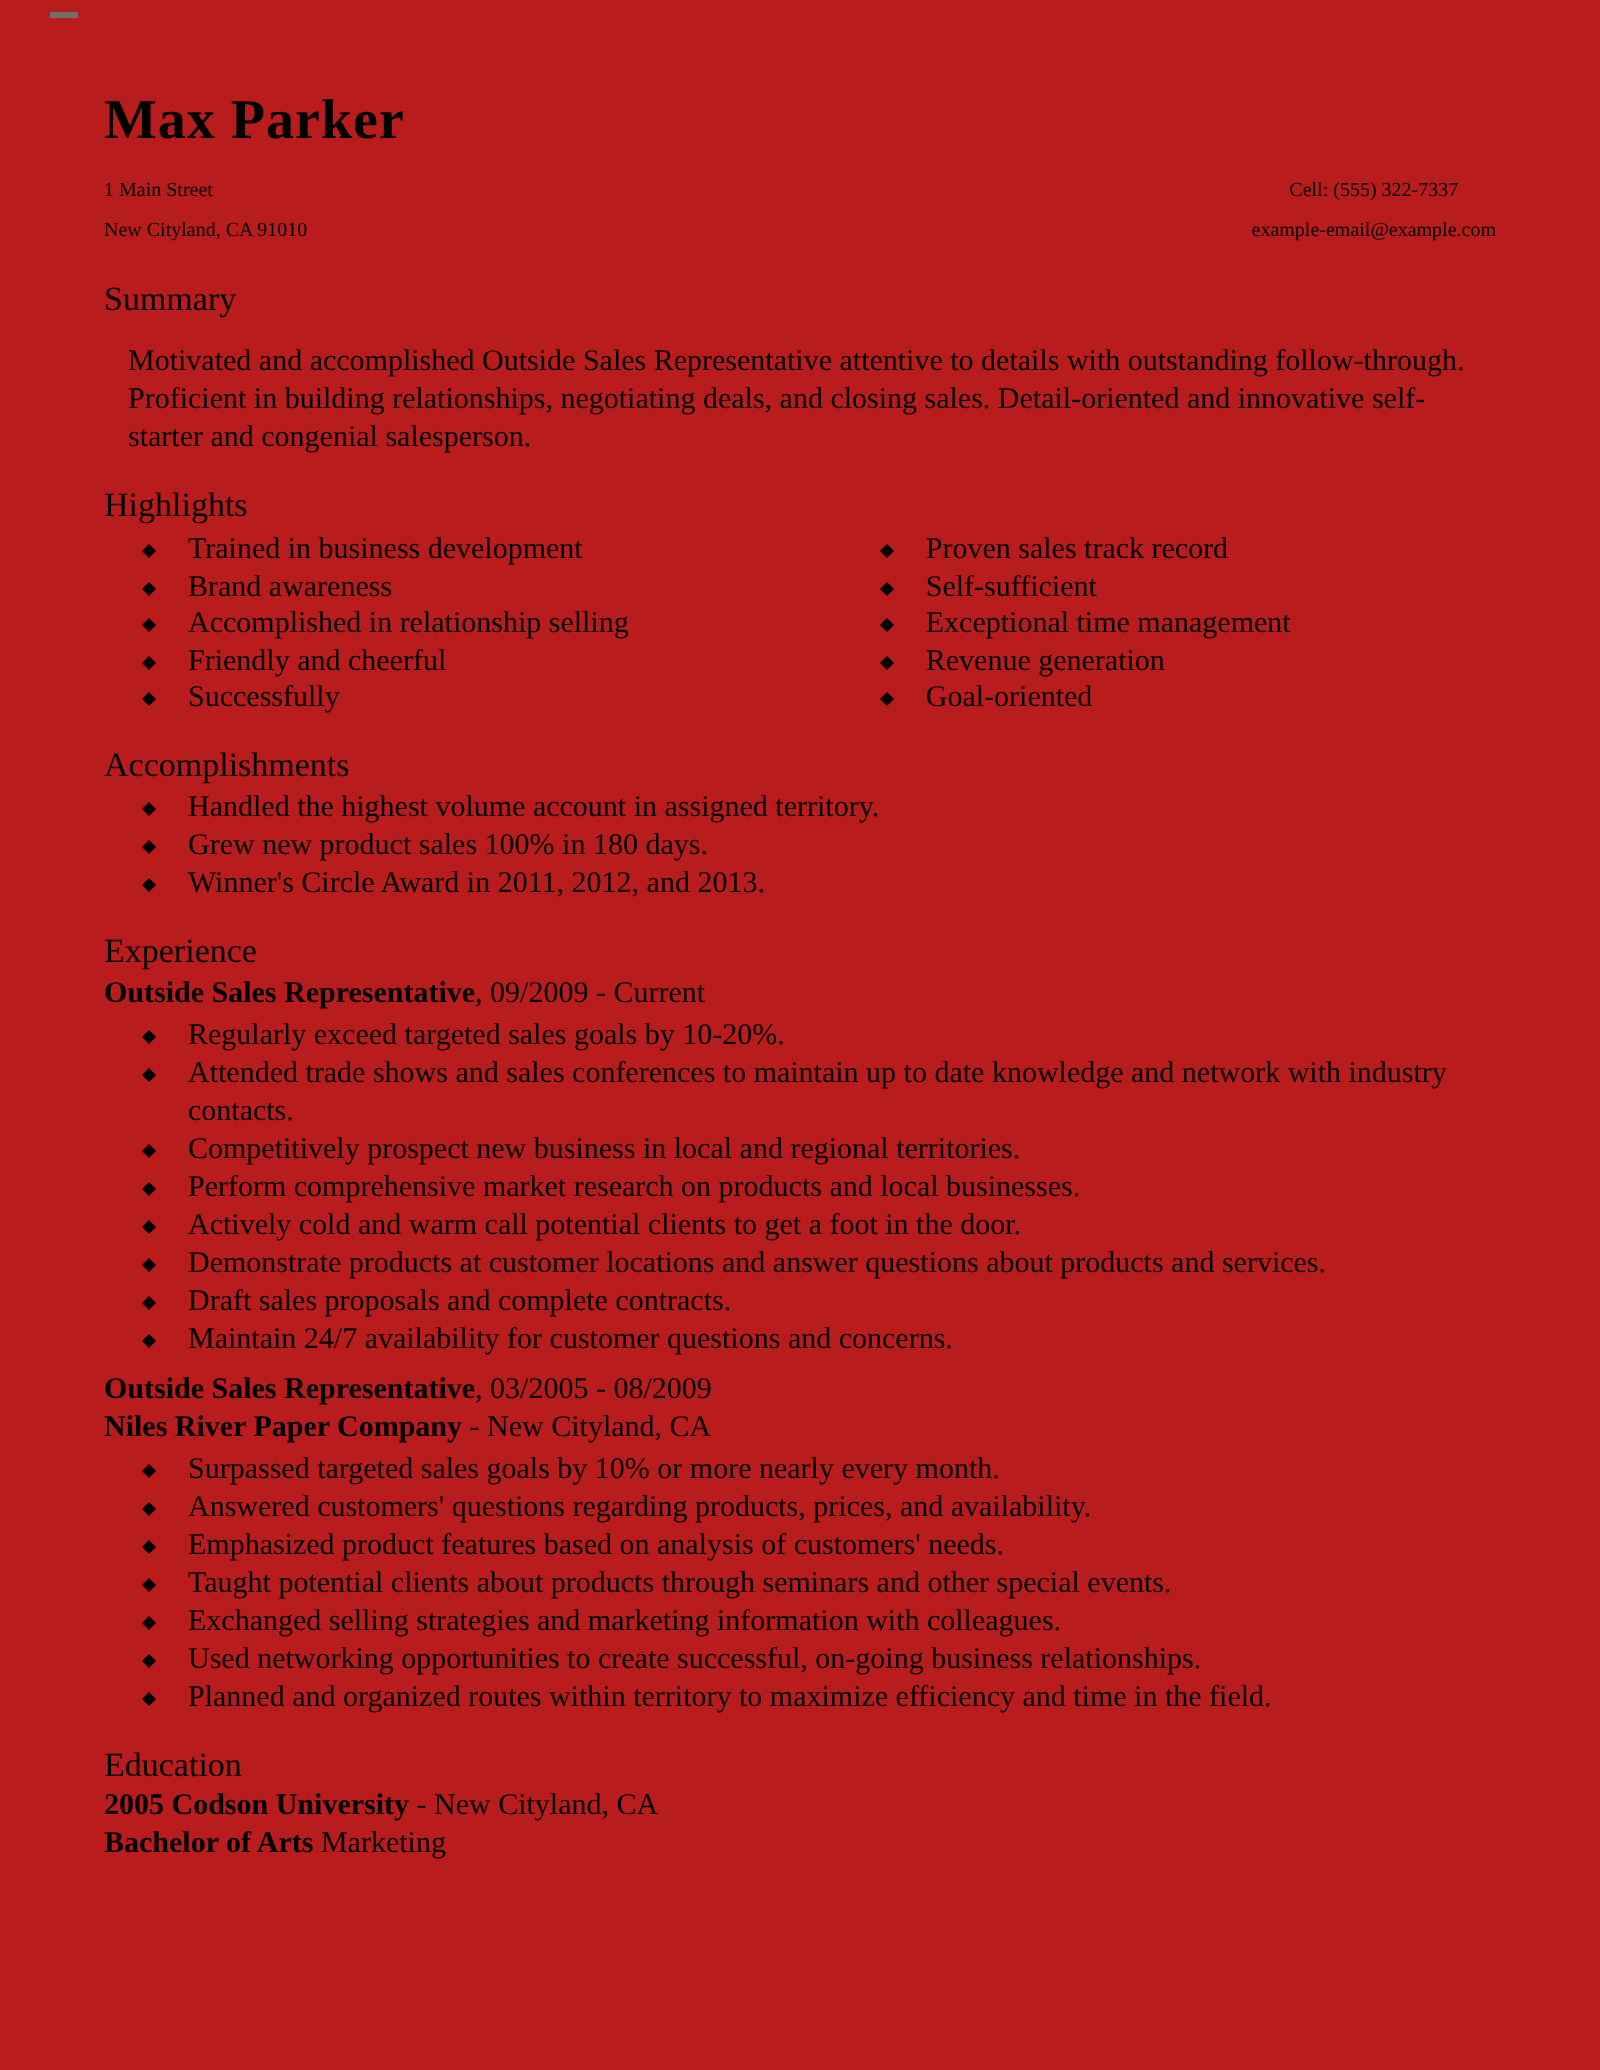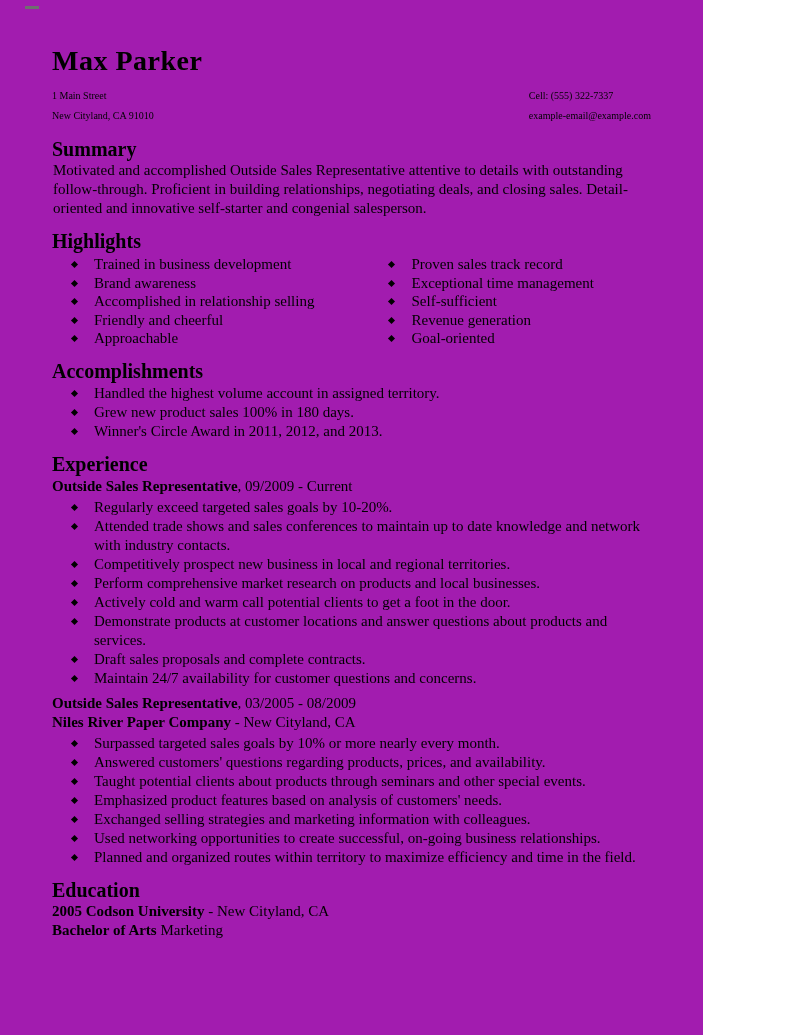--- a/index.html
+++ b/index.html
@@ -1,21 +1,21 @@
 <!DOCTYPE html>
 <html><head>
 <meta charset="utf-8">
 <style>
   * { box-sizing: border-box; }
   html, body { margin: 0; padding: 0; background: #ffffff; }
   .page {
     position: relative;
-    width: 703px;
+    width: 800px;
     height: 1035px;
-    background: #a21caf;
+    background: #b91c1c;
     color: #000000;
     font-family: "Liberation Serif", serif;
     font-size: 15px;
     line-height: 19px;
     padding: 46px 52px 20px 52px;
     overflow: hidden;
   }
   .artifact {
     position: absolute;
     left: 25px; top: 6px;
@@ -30,28 +30,28 @@
     letter-spacing: 0.5px;
   }
   .contact-row {
     display: flex;
     justify-content: space-between;
     align-items: flex-start;
     font-size: 10px;
     line-height: 20px;
     margin-bottom: 4px;
   }
-  .contact-right { text-align: left; }
+  .contact-right { text-align: center; }
   h2 {
     margin: 13px 0 1px 0;
-    font-size: 20px;
+    font-size: 17px;
     line-height: 21px;
-    font-weight: bold;
-  }
-  .summary-text { margin: 1px; }
+    font-weight: normal;
+  }
+  .summary-text { margin: 12px; }
   .b { font-weight: bold; }
   ul.bullets {
     list-style: none;
     margin: 2px 0 0 0;
     padding: 0;
   }
   ul.bullets li {
     display: flex;
     align-items: flex-start;
     line-height: 19px;
@@ -120,40 +120,40 @@
               <span>Accomplished in relationship selling</span>
             </li>
 
             <li>
               <span class="bullet"></span>
               <span>Friendly and cheerful</span>
             </li>
 
             <li>
               <span class="bullet"></span>
-              <span>Approachable</span>
+              <span>Successfully</span>
             </li>
           </ul>
       </div>
       <div class="hl-col-right">
         <ul class="bullets">
 
             <li>
               <span class="bullet"></span>
               <span>Proven sales track record</span>
             </li>
 
             <li>
               <span class="bullet"></span>
+              <span>Self-sufficient</span>
+            </li>
+
+            <li>
+              <span class="bullet"></span>
               <span>Exceptional time management</span>
-            </li>
-
-            <li>
-              <span class="bullet"></span>
-              <span>Self-sufficient</span>
             </li>
 
             <li>
               <span class="bullet"></span>
               <span>Revenue generation</span>
             </li>
 
             <li>
               <span class="bullet"></span>
               <span>Goal-oriented</span>
@@ -250,26 +250,26 @@
             <span>Surpassed targeted sales goals by 10% or more nearly every month.</span>
           </li>
 
           <li>
             <span class="bullet"></span>
             <span>Answered customers' questions regarding products, prices, and availability.</span>
           </li>
 
           <li>
             <span class="bullet"></span>
+            <span>Emphasized product features based on analysis of customers' needs.</span>
+          </li>
+
+          <li>
+            <span class="bullet"></span>
             <span>Taught potential clients about products through seminars and other special events.</span>
-          </li>
-
-          <li>
-            <span class="bullet"></span>
-            <span>Emphasized product features based on analysis of customers' needs.</span>
           </li>
 
           <li>
             <span class="bullet"></span>
             <span>Exchanged selling strategies and marketing information with colleagues.</span>
           </li>
 
           <li>
             <span class="bullet"></span>
             <span>Used networking opportunities to create successful, on-going business relationships.</span>

